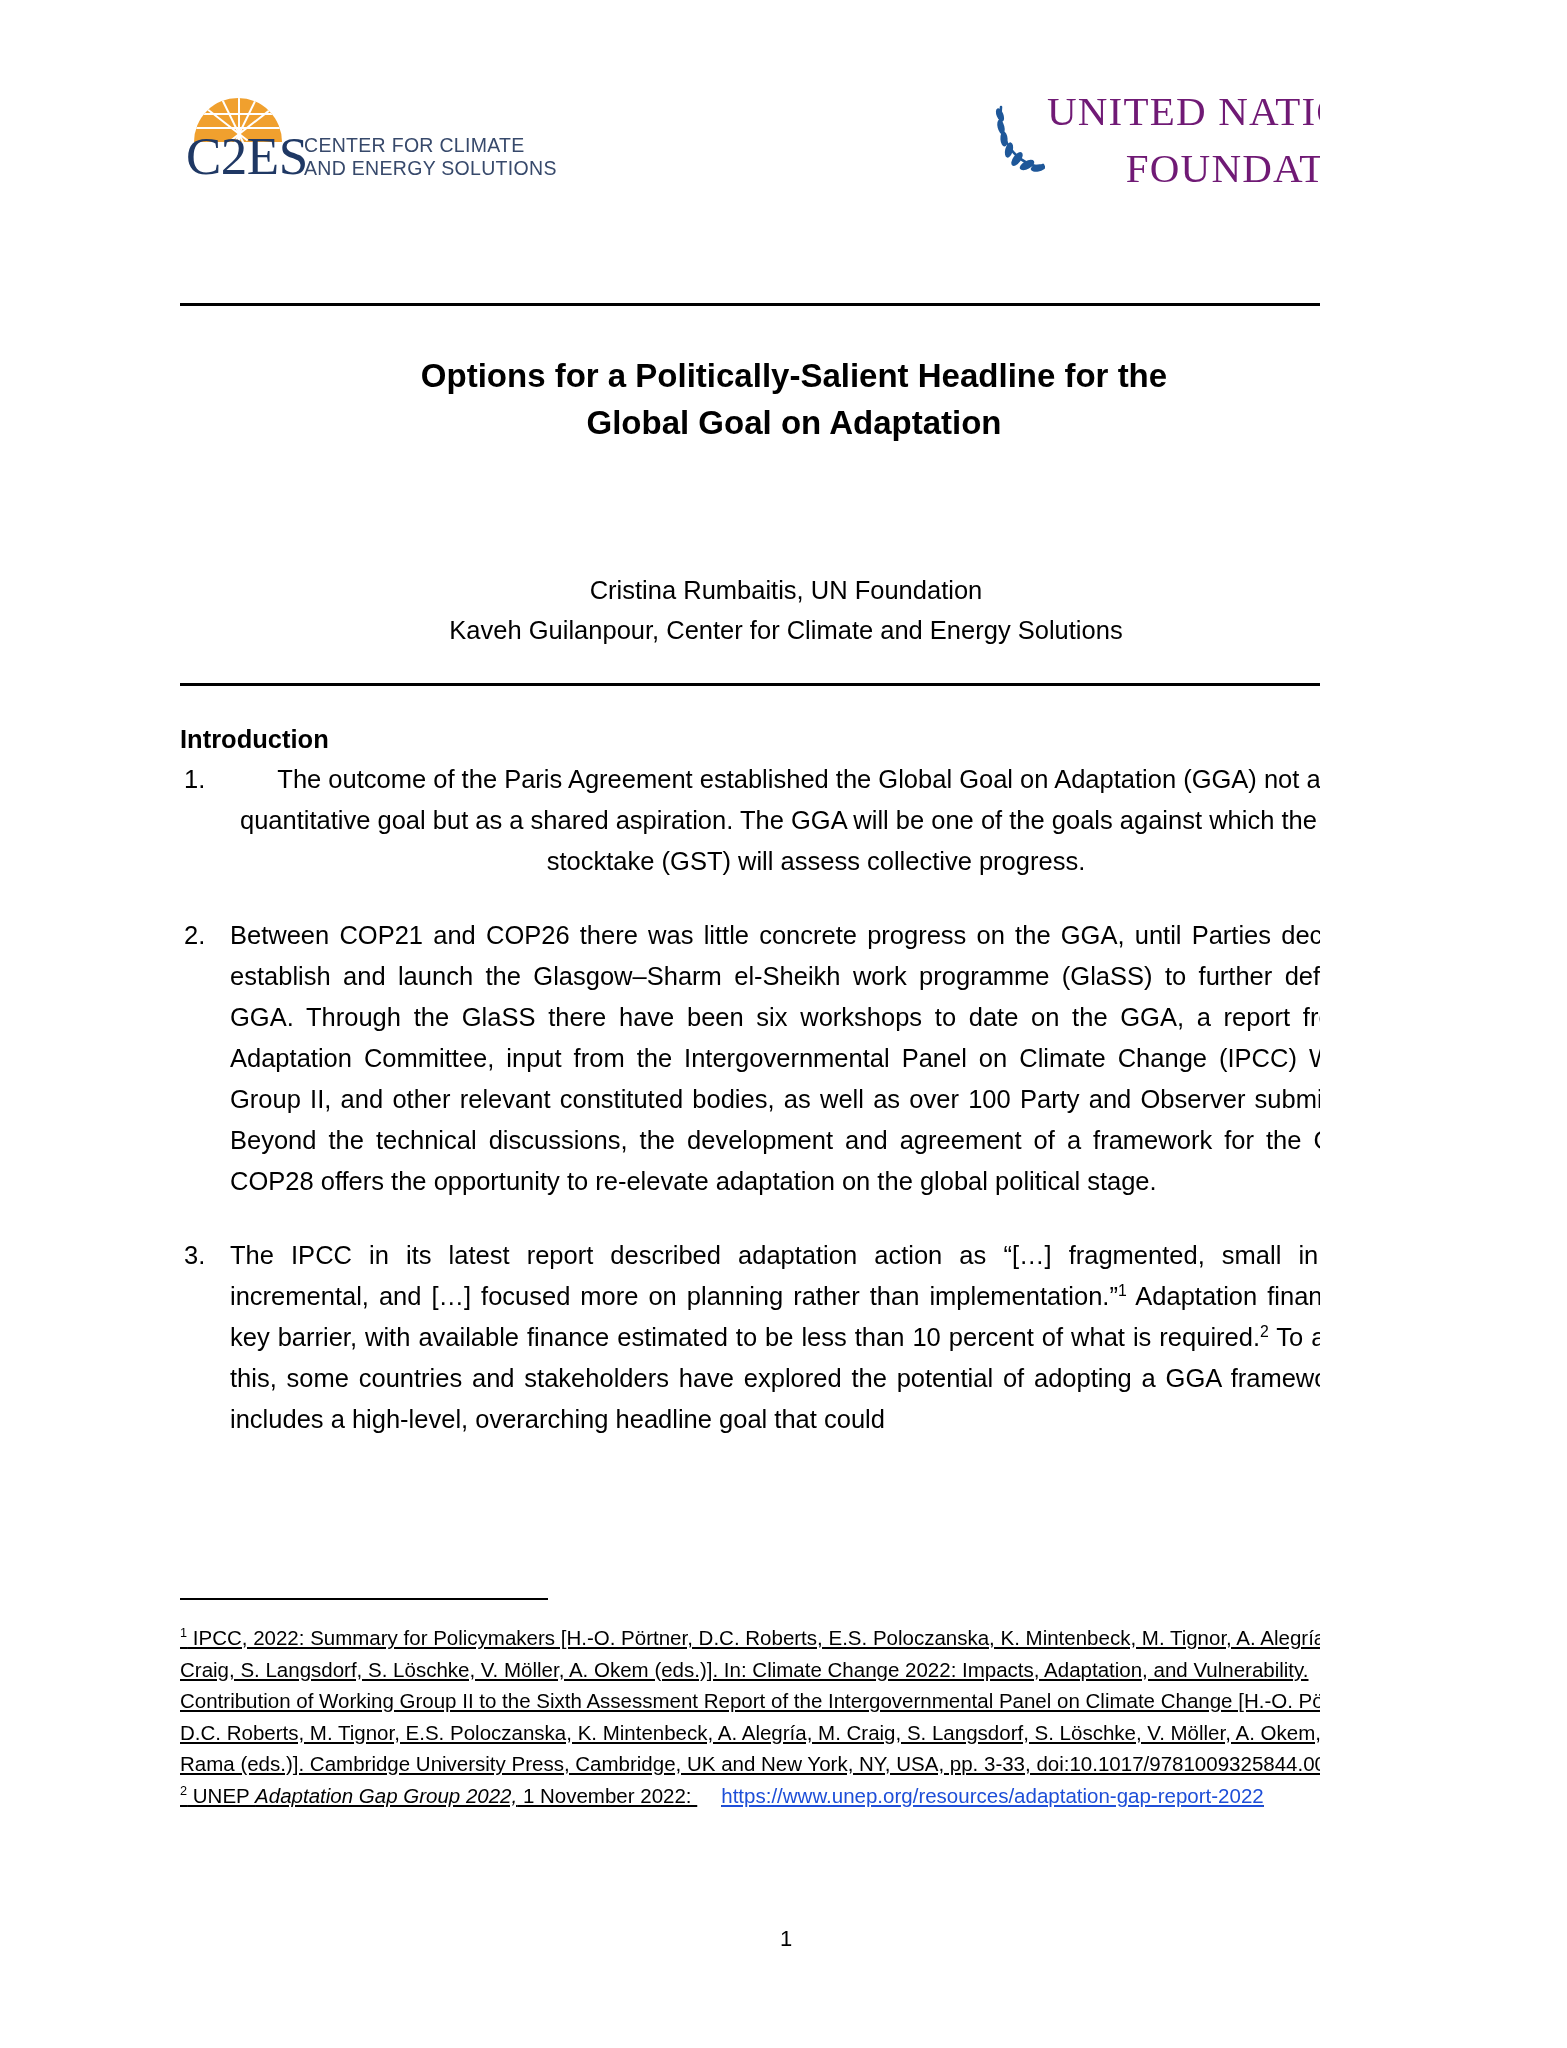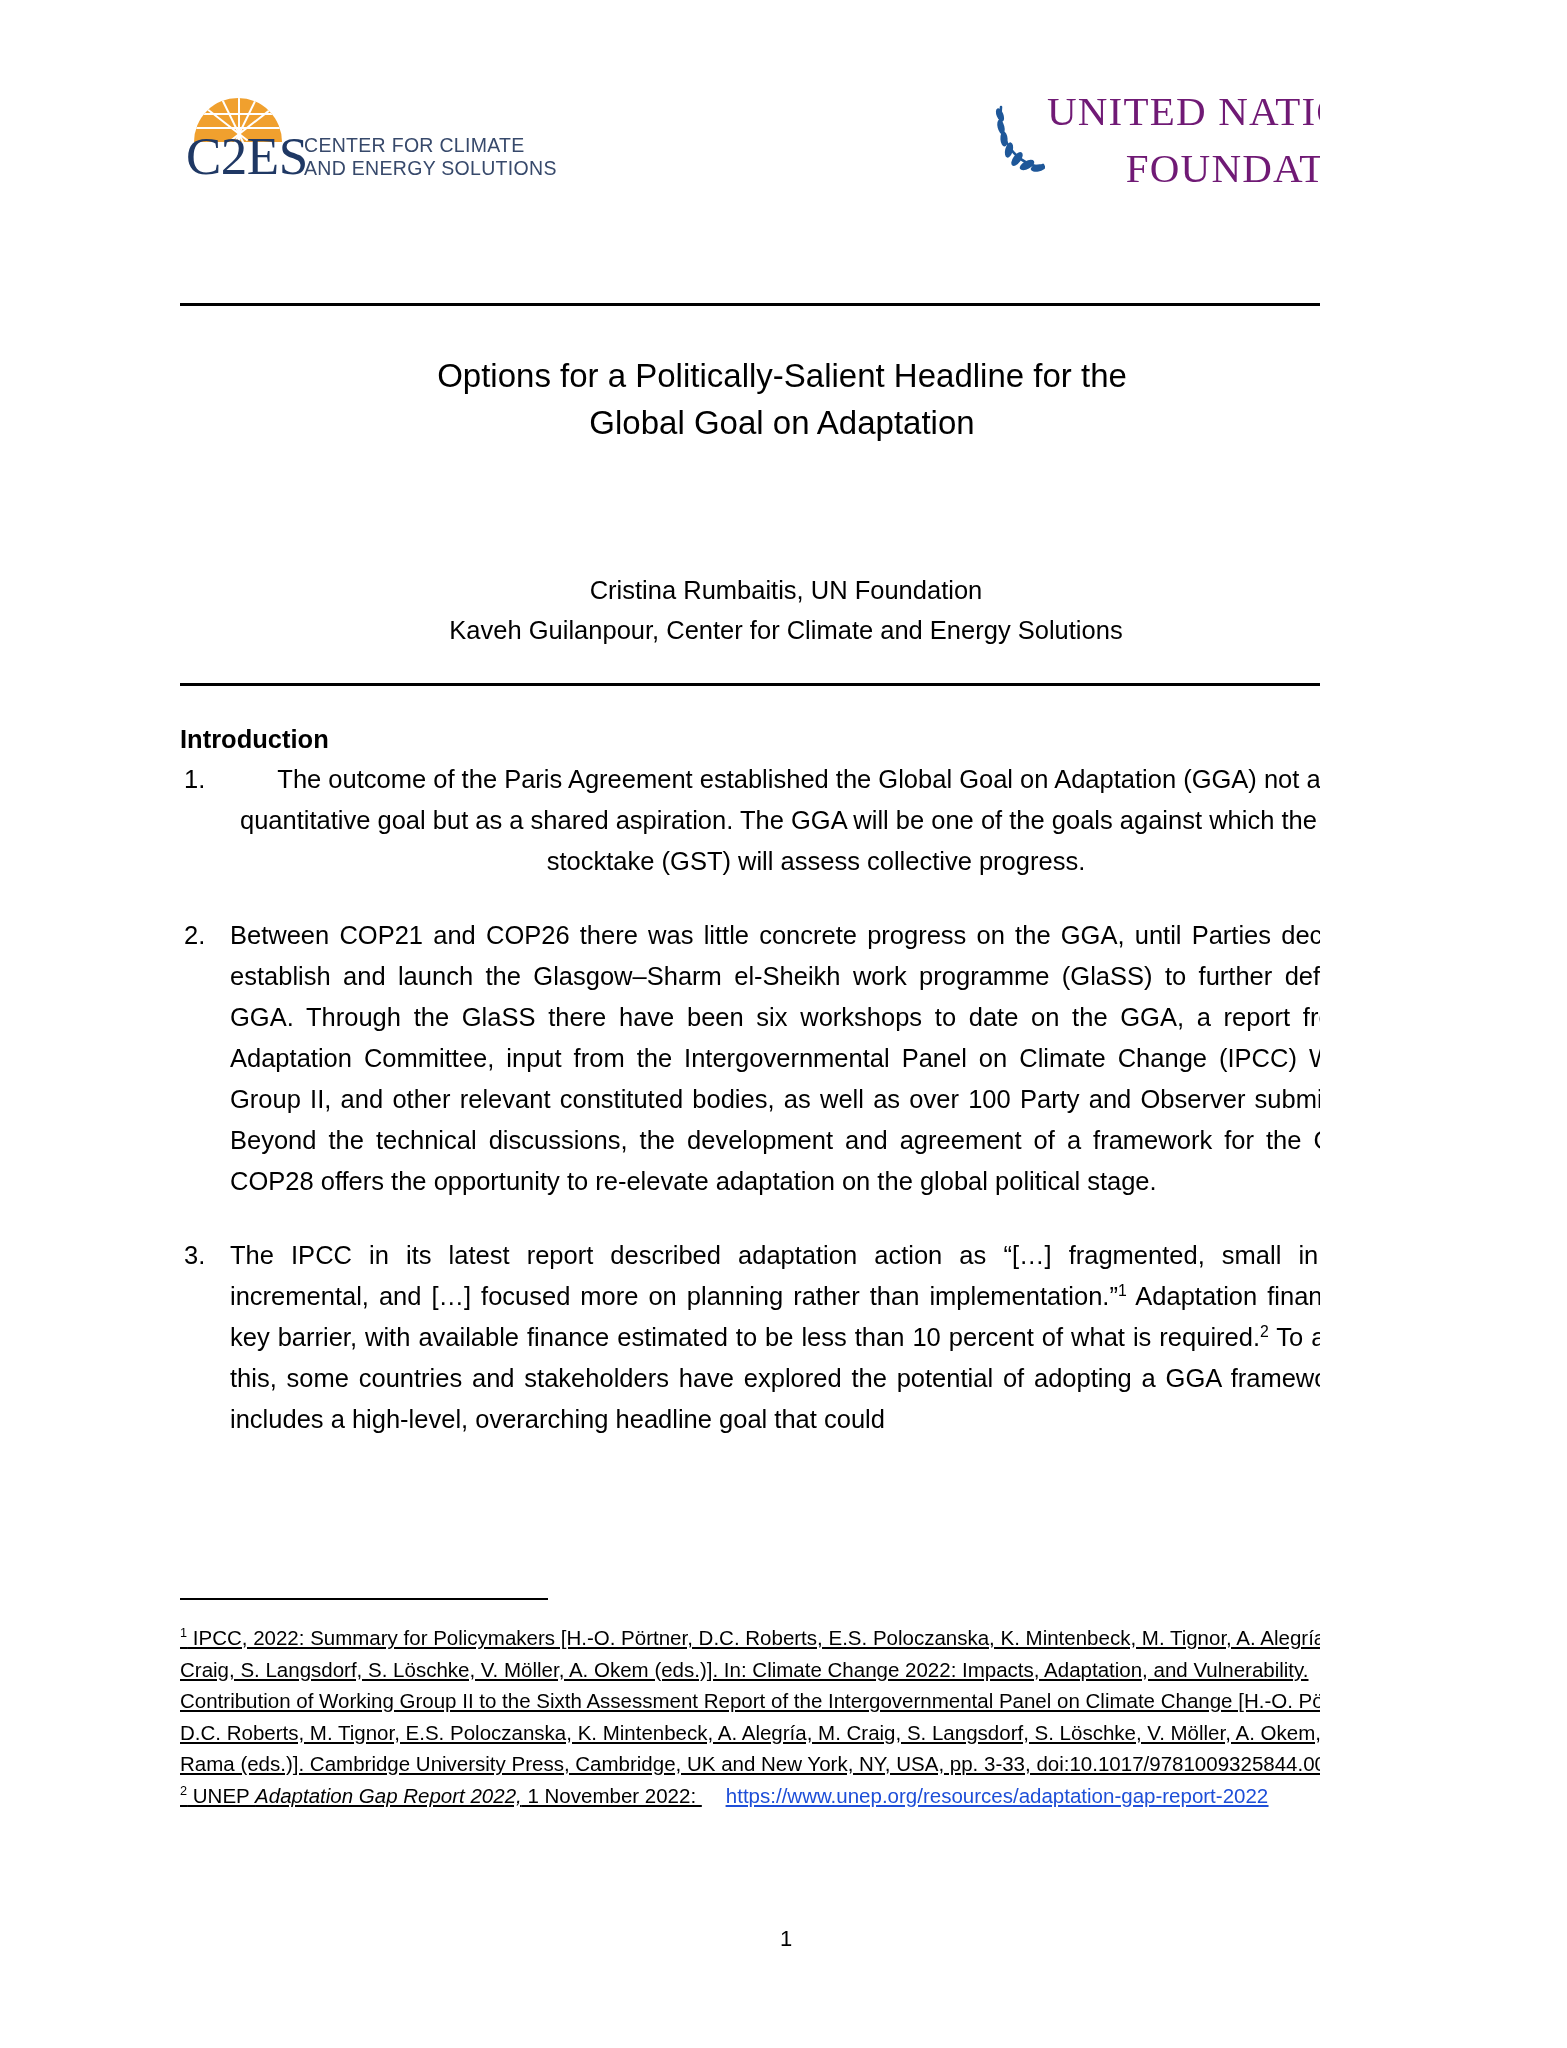--- a/index.html
+++ b/index.html
@@ -141,26 +141,26 @@
     width: 1212px;
     height: 3px;
     background: #000000;
   }
   .hr-top { top: 303px; }
   .hr-bottom { top: 683px; }
 
   
   .title {
     position: absolute;
-    left: 176px;
+    left: 188px;
     top: 352px;
     width: 1212px;
     text-align: center;
     font-size: 33px;
-    font-weight: normal;
+    font-weight: bold;
     line-height: 47px;
     color: #000000;
   }
   .docdate {
     position: absolute;
     left: 180px;
     top: 494px;
     width: 1212px;
     text-align: center;
     font-size: 25.5px;
@@ -329,18 +329,18 @@
       <div class="num">3.</div>
       <div class="txt"><span>The IPCC in its latest report described adaptation action as “[…] fragmented, small in scale, incremental, and […] focused more on planning rather than implementation.”</span><sup>1</sup><span> Adaptation finance is a key barrier, with available finance estimated to be less than 10 percent of what is required.</span><sup>2</sup><span> To address this, some countries and stakeholders have explored the potential of adopting a GGA framework that includes a high-level, overarching headline goal that could</span></div>
     </div>
   </div>
 
   <div class="fn-rule"></div>
 
   <div class="footnotes">
     <p class="footnote"><sup>1</sup><span> IPCC, 2022: Summary for Policymakers [H.-O. Pörtner, D.C. Roberts, E.S. Poloczanska, K. Mintenbeck, M. Tignor, A. Alegría, M. Craig, S. Langsdorf, S. Löschke, V. Möller, A. Okem (eds.)]. In: Climate Change 2022: Impacts, Adaptation, and Vulnerability. Contribution of Working Group II to the Sixth Assessment Report of the Intergovernmental Panel on Climate Change [H.-O. Pörtner, D.C. Roberts, M. Tignor, E.S. Poloczanska, K. Mintenbeck, A. Alegría, M. Craig, S. Langsdorf, S. Löschke, V. Möller, A. Okem, B. Rama (eds.)]. Cambridge University Press, Cambridge, UK and New York, NY, USA, pp. 3-33, doi:10.1017/9781009325844.001</span></p>
 
-    <p class="footnote"><sup>2</sup><span> UNEP </span><span class="fn-ital">Adaptation Gap Report 2022,</span><span> 1 November 2022: </span><a class="fn-link" href="#">https://www.unep.org/resources/adaptation-gap-report-2022</a></p>
+    <p class="footnote"><sup>2</sup><span> UNEP </span><span class="fn-ital">Adaptation Gap Group 2022,</span><span> 1 November 2022: </span><a class="fn-link" href="#">https://www.unep.org/resources/adaptation-gap-report-2022</a></p>
   </div>
 
   <div class="page-number">1</div>
 
 </div>
 
 </body></html>

